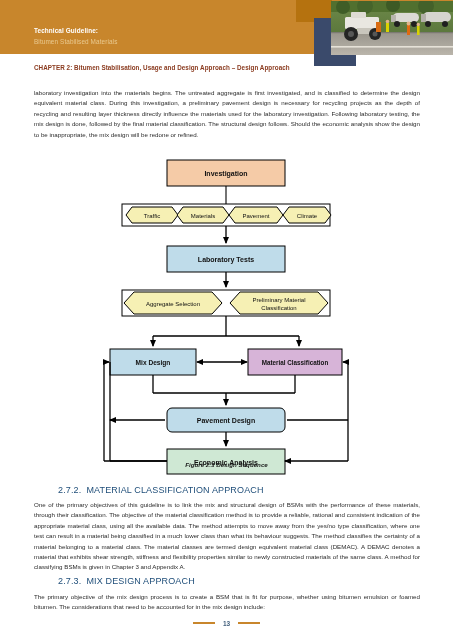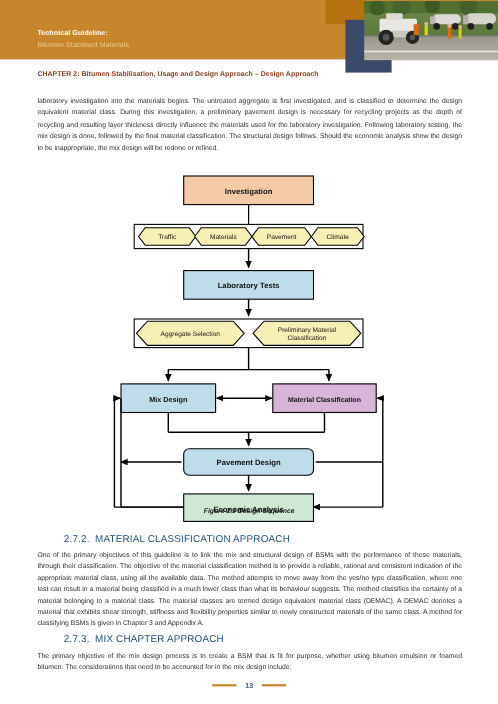--- a/index.html
+++ b/index.html
@@ -292,21 +292,21 @@
 </div>
 
 <div id="figure-caption">Figure 2.3  Design Sequence</div>
 
 <div class="sec-head" id="head-272">
   <span class="num">2.7.2.</span><span>MATERIAL CLASSIFICATION APPROACH</span>
 </div>
 <div class="para" id="para-mcls">One of the primary objectives of this guideline is to link the mix and structural design of BSMs with the performance of these materials, through their classification.  The objective of the material classification method is to provide a reliable, rational and consistent indication of the appropriate material class, using all the available data.   The method attempts to move away from the yes/no type classification, where one test can result in a material being classified in a much lower class than what its behaviour suggests.   The method classifies the certainty of a material belonging to a material class.  The material classes are termed design equivalent material class (DEMAC).  A DEMAC denotes a material that exhibits shear strength, stiffness and flexibility properties similar to newly constructed materials of the same class.  A method for classifying BSMs is given in Chapter 3 and Appendix A.</div>
 
 <div class="sec-head" id="head-273">
-  <span class="num">2.7.3.</span><span>MIX CHAPTER APPROACH</span>
+  <span class="num">2.7.3.</span><span>MIX DESIGN APPROACH</span>
 </div>
 <div class="para" id="para-mixd">The primary objective of the mix design process is to create a BSM that is fit for purpose, whether using bitumen emulsion or foamed bitumen.  The considerations that need to be accounted for in the mix design include:</div>
 
 <div id="footer">
   <div class="foot-rule"></div>
   <div id="page-number">13</div>
   <div class="foot-rule"></div>
 </div>
 
 </body></html>

